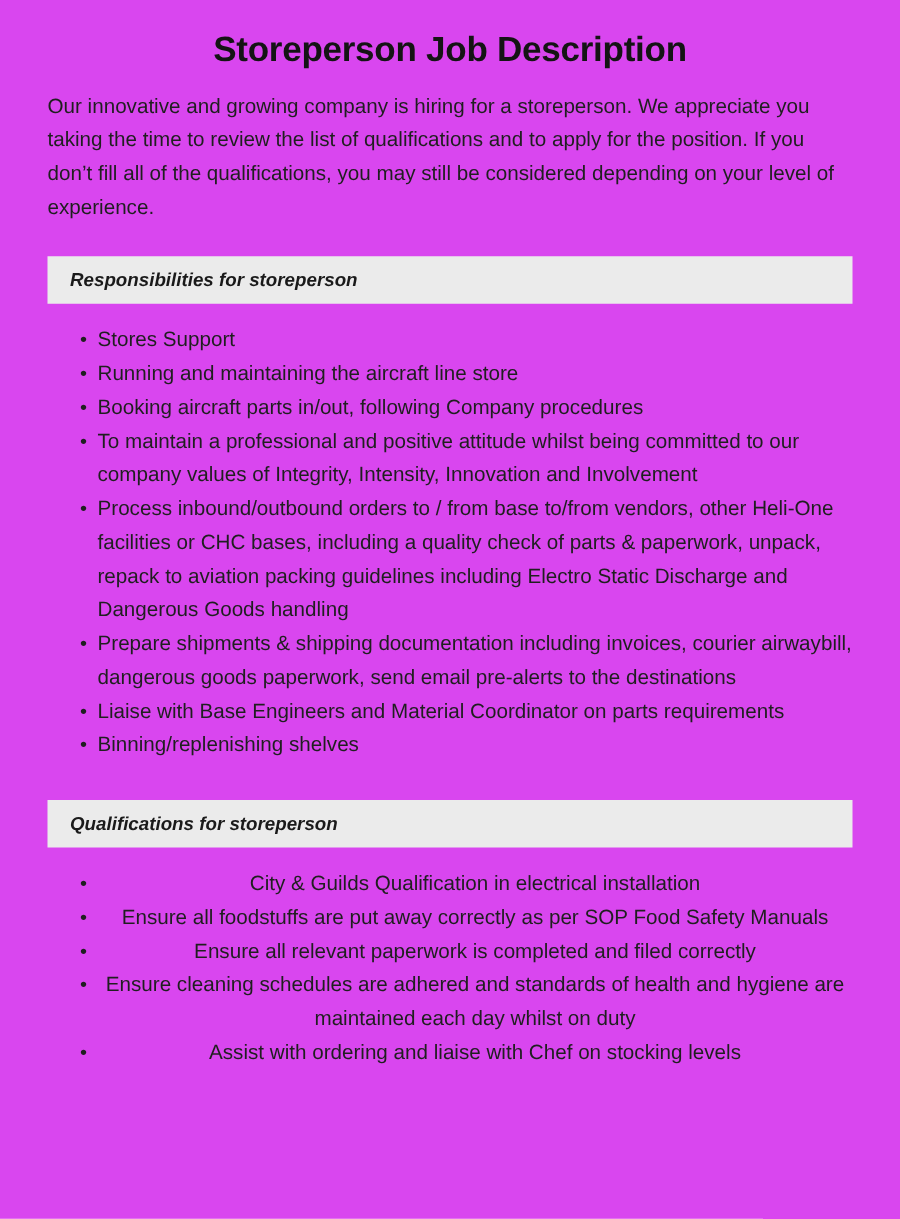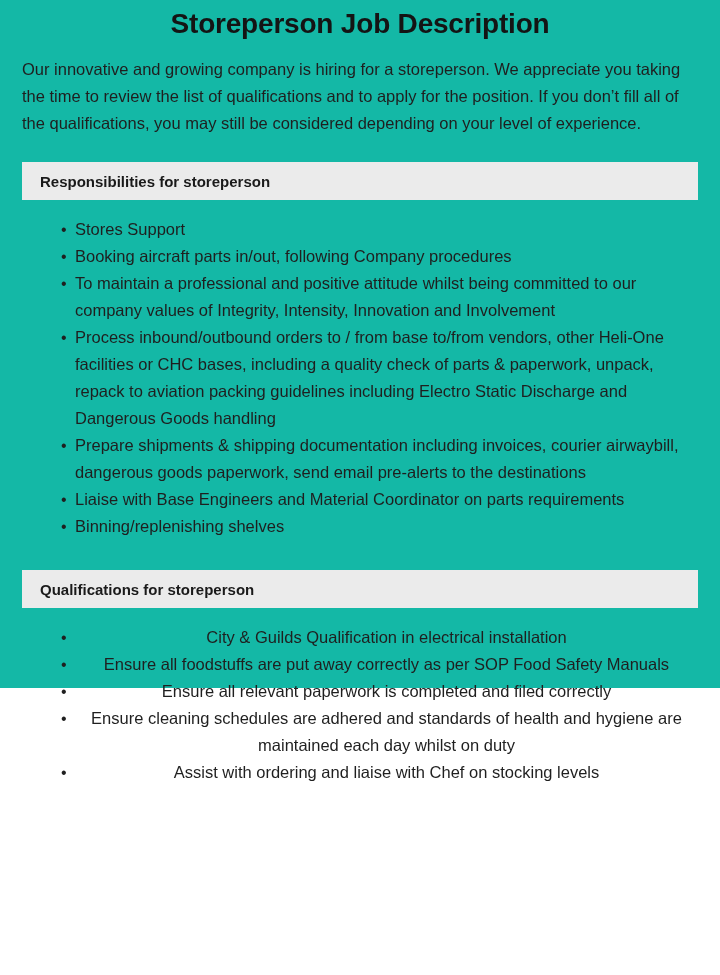--- a/index.html
+++ b/index.html
@@ -10,25 +10,25 @@
   }
   body {
     width: 720px;
     height: 975px;
     font-family: "Liberation Sans", "DejaVu Sans", sans-serif;
     color: #1a1a1a;
     overflow: hidden;
   }
   .page {
     width: 720px;
-    height: 688px;
+    height: 975px;
     position: relative;
     box-sizing: border-box;
-    padding: 0;
-    background: #14b8a6;
+    padding: 16px;
+    background: #d946ef;
   }
   .doc-title {
     margin: 0;
     padding: 4px 22px 0 22px;
     font-size: 28px;
     line-height: 40px;
     font-weight: 700;
     text-align: center;
     letter-spacing: -0.2px;
     color: #141414;
@@ -51,24 +51,25 @@
     display: flex;
     align-items: center;
     padding: 0 0 0 18px;
     box-sizing: border-box;
   }
   .section-header-text {
     font-size: 15px;
     font-weight: 700;
     color: #1a1a1a;
     line-height: 1;
+    font-style: italic;
   }
   ul.bullets {
     list-style: none;
-    margin: 16px 0 0 17px;
+    margin: 16px 0 0 4px;
     padding: 0 22px 0 0;
   }
   ul.bullets li {
     position: relative;
     margin: 0 0 0 0;
     padding: 0 0 0 58px;
     font-size: 16.5px;
     line-height: 27px;
     color: #1f1f1f;
   }
@@ -94,20 +95,21 @@
   <h1 class="doc-title">Storeperson Job Description</h1>
 
   <p class="intro">Our innovative and growing company is hiring for a storeperson. We appreciate you taking the time to review the list of qualifications and to apply for the position. If you don’t fill all of the qualifications, you may still be considered depending on your level of experience.</p>
 
   <div class="section">
     <div class="section-header">
       <span class="section-header-text">Responsibilities for storeperson</span>
     </div>
     <ul class="bullets">
       <li>Stores Support</li>
+      <li>Running and maintaining the aircraft line store</li>
       <li>Booking aircraft parts in/out, following Company procedures</li>
       <li>To maintain a professional and positive attitude whilst being committed to our company values of Integrity, Intensity, Innovation and Involvement</li>
       <li>Process inbound/outbound orders to / from base to/from vendors, other Heli-One facilities or CHC bases, including a quality check of parts &amp; paperwork, unpack, repack to aviation packing guidelines including Electro Static Discharge and Dangerous Goods handling</li>
       <li>Prepare shipments &amp; shipping documentation including invoices, courier airwaybill, dangerous goods paperwork, send email pre-alerts to the destinations</li>
       <li>Liaise with Base Engineers and Material Coordinator on parts requirements</li>
       <li>Binning/replenishing shelves</li>
     </ul>
   </div>
 
   <div class="section qual-block">

